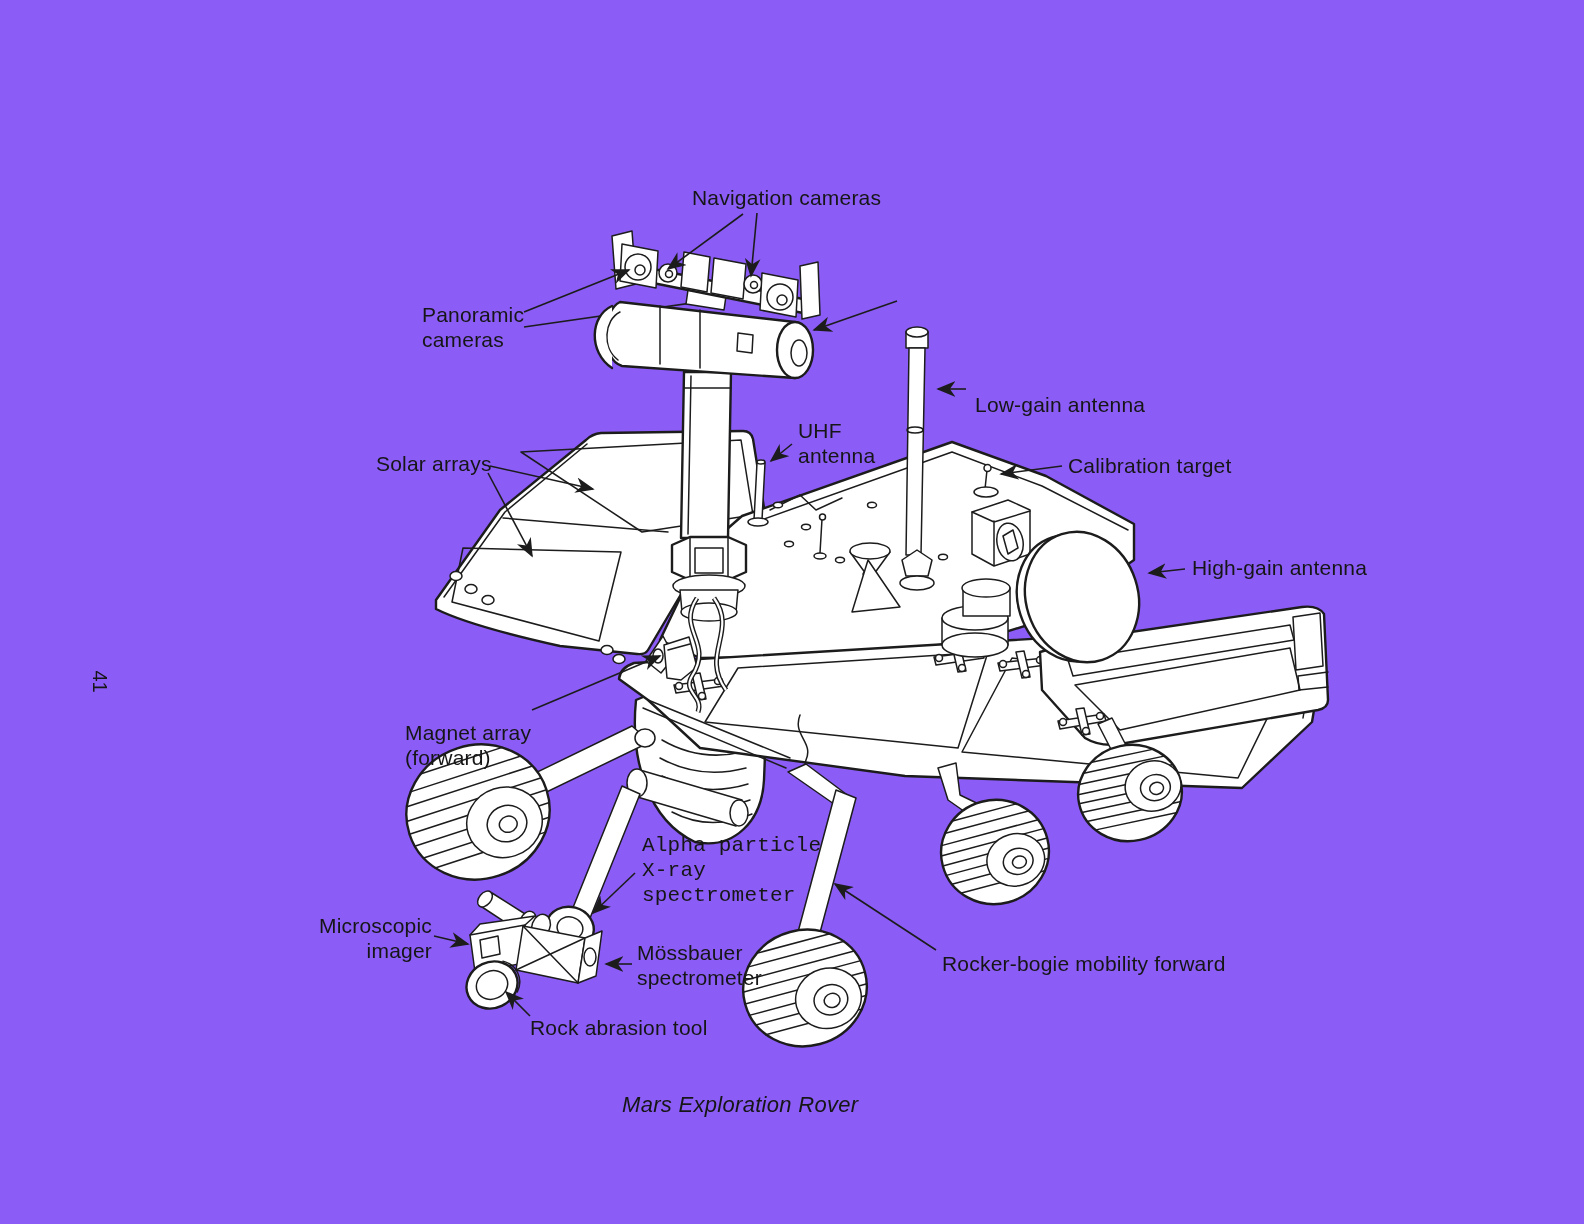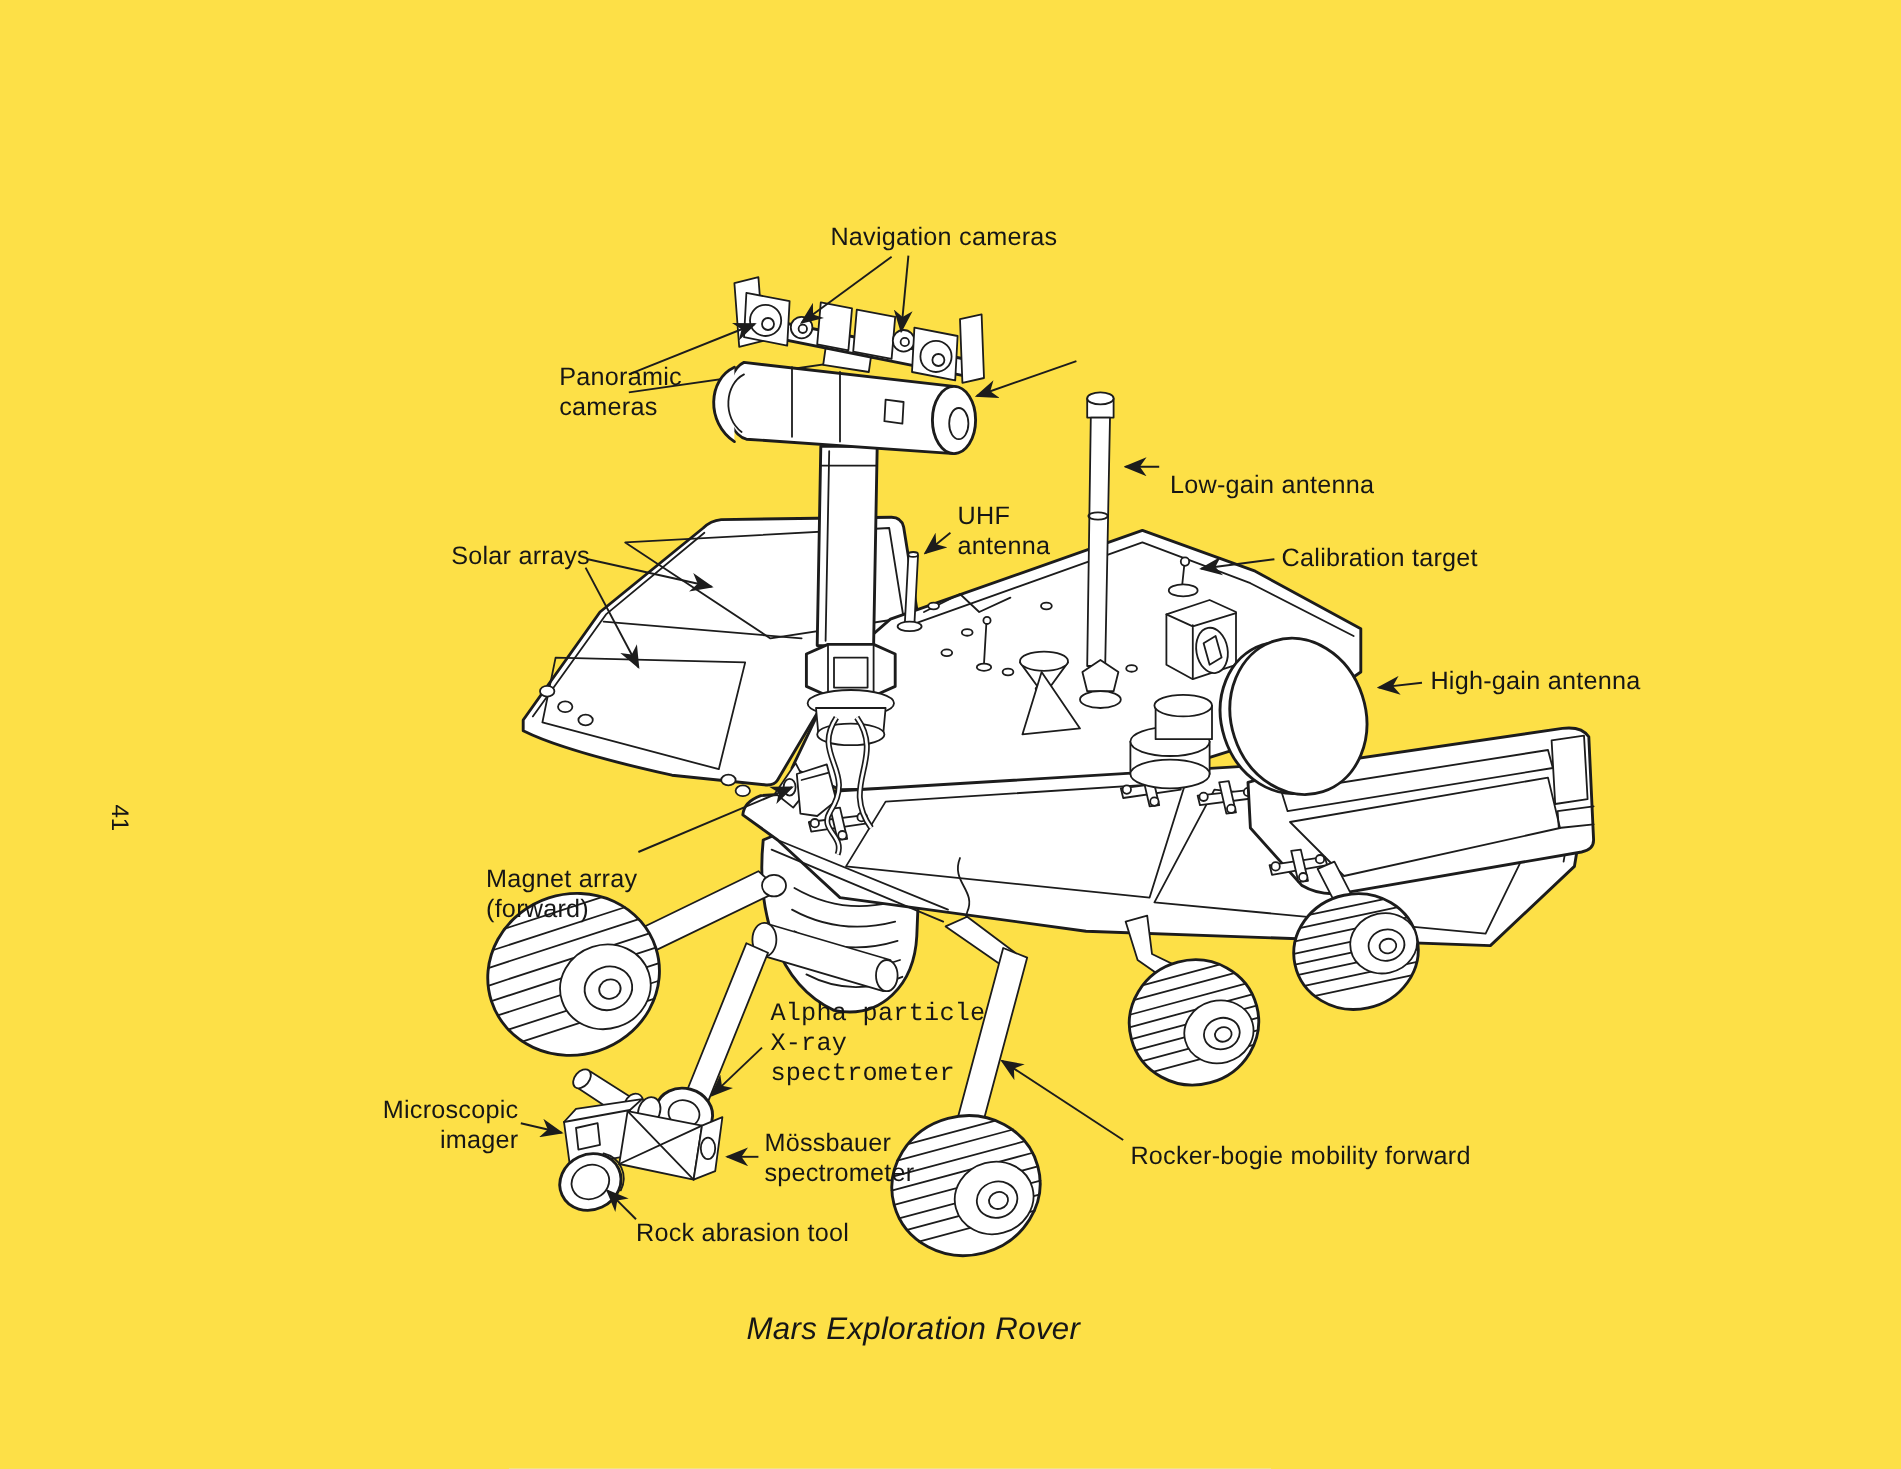--- a/index.html
+++ b/index.html
@@ -1,27 +1,27 @@
 <!DOCTYPE html>
 <html><head>
 <meta charset="utf-8">
 <style>
   html,body{margin:0;padding:0;background:#e8e8e8;}
   #page{
-    position:relative;width:1584px;height:1224px;background:#fde047;
+    position:relative;width:1584px;height:1224px;background:#8b5cf6;
     font-family:"Liberation Sans","DejaVu Sans",sans-serif;color:#161616;
     overflow:hidden;margin:0 auto;
   }
   #art{position:absolute;left:0;top:0;width:1584px;height:1224px;}
   .label{
     position:absolute;font-size:21px;line-height:25px;letter-spacing:.2px;
     white-space:pre-line;color:#161616;
   }
   .caption{
-    position:absolute;font-size:26px;font-style:italic;letter-spacing:.3px;color:#161616;
+    position:absolute;font-size:22px;font-style:italic;letter-spacing:.3px;color:#161616;
   }
   .pagenum{
     position:absolute;font-size:20px;color:#161616;
     transform:rotate(90deg);transform-origin:center;
   }
   svg .ln{stroke:#1c1c1c;stroke-width:1.6;fill:none;}
   svg .o{stroke:#1c1c1c;stroke-width:2.4;fill:#ffffff;stroke-linejoin:round;stroke-linecap:round;}
   svg .d{stroke:#1c1c1c;stroke-width:1.5;fill:none;stroke-linejoin:round;stroke-linecap:round;}
   svg .df{stroke:#1c1c1c;stroke-width:1.5;fill:#ffffff;stroke-linejoin:round;stroke-linecap:round;}
 </style>
@@ -332,21 +332,21 @@
       <line class="ln" x1="532" y1="710" x2="660" y2="656" marker-end="url(#ah)"></line>
       <line class="ln" x1="635" y1="873" x2="593" y2="913" marker-end="url(#ah)"></line>
       <line class="ln" x1="434" y1="936" x2="468" y2="944" marker-end="url(#ah)"></line>
       <line class="ln" x1="632" y1="964" x2="606" y2="964" marker-end="url(#ah)"></line>
       <line class="ln" x1="530" y1="1016" x2="506" y2="992" marker-end="url(#ah)"></line>
       <line class="ln" x1="936" y1="950" x2="835" y2="884" marker-end="url(#ah)"></line>
     </g>
   </svg>
 
   <div class="label" style="left:692px;top:185px;">Navigation cameras</div>
-  <div class="label" style="left:422px;top:302px;margin-left:44px;">Panoramic
+  <div class="label" style="left:422px;top:302px;">Panoramic
 cameras</div>
   <div class="label" style="left:975px;top:392px;">Low-gain antenna</div>
   <div class="label" style="left:798px;top:418px;">UHF
 antenna</div>
   <div class="label" style="left:376px;top:451px;text-align:right;">Solar arrays</div>
   <div class="label" style="left:1068px;top:453px;">Calibration target</div>
   <div class="label" style="left:1192px;top:555px;">High-gain antenna</div>
   <div class="label" style="left:405px;top:720px;">Magnet array
 (forward)</div>
   <div class="label" style="left:642px;top:833px;font-family:Liberation Mono, monospace;">Alpha particle

